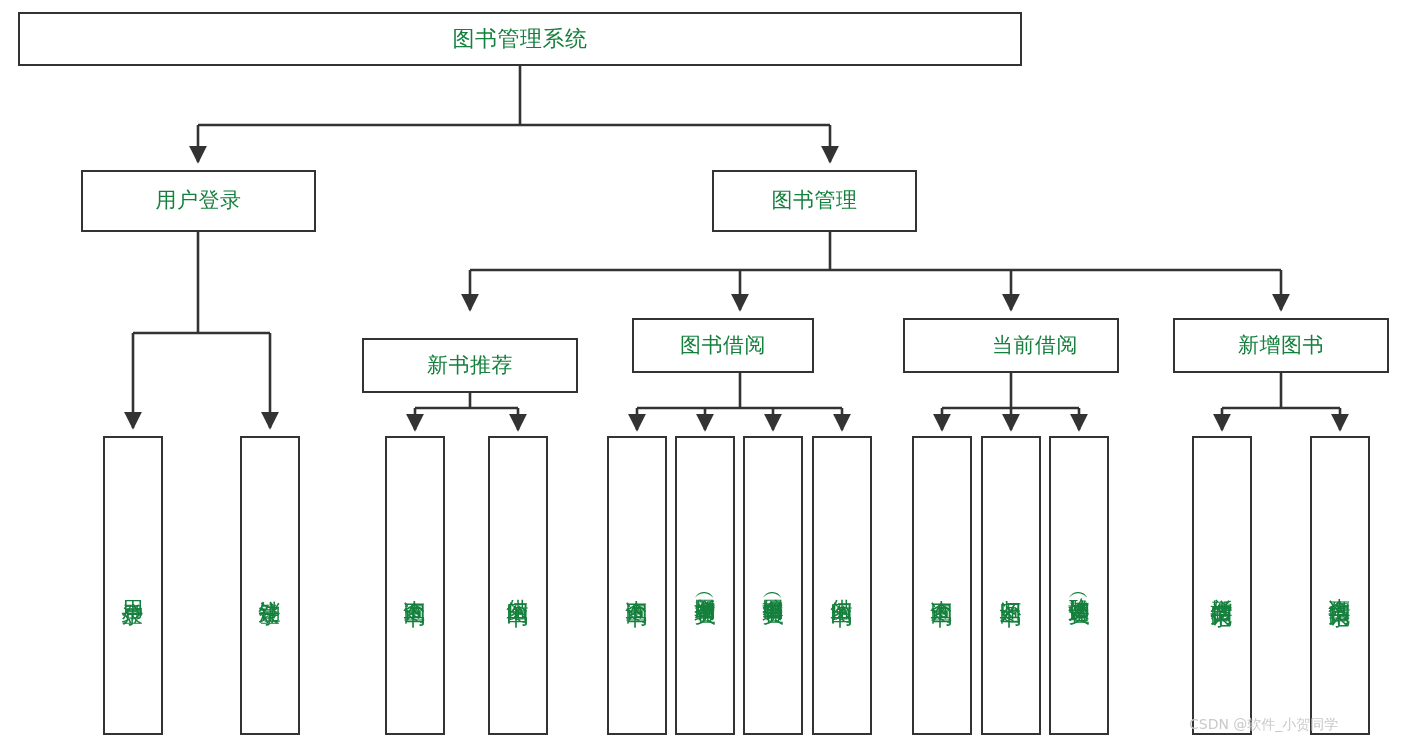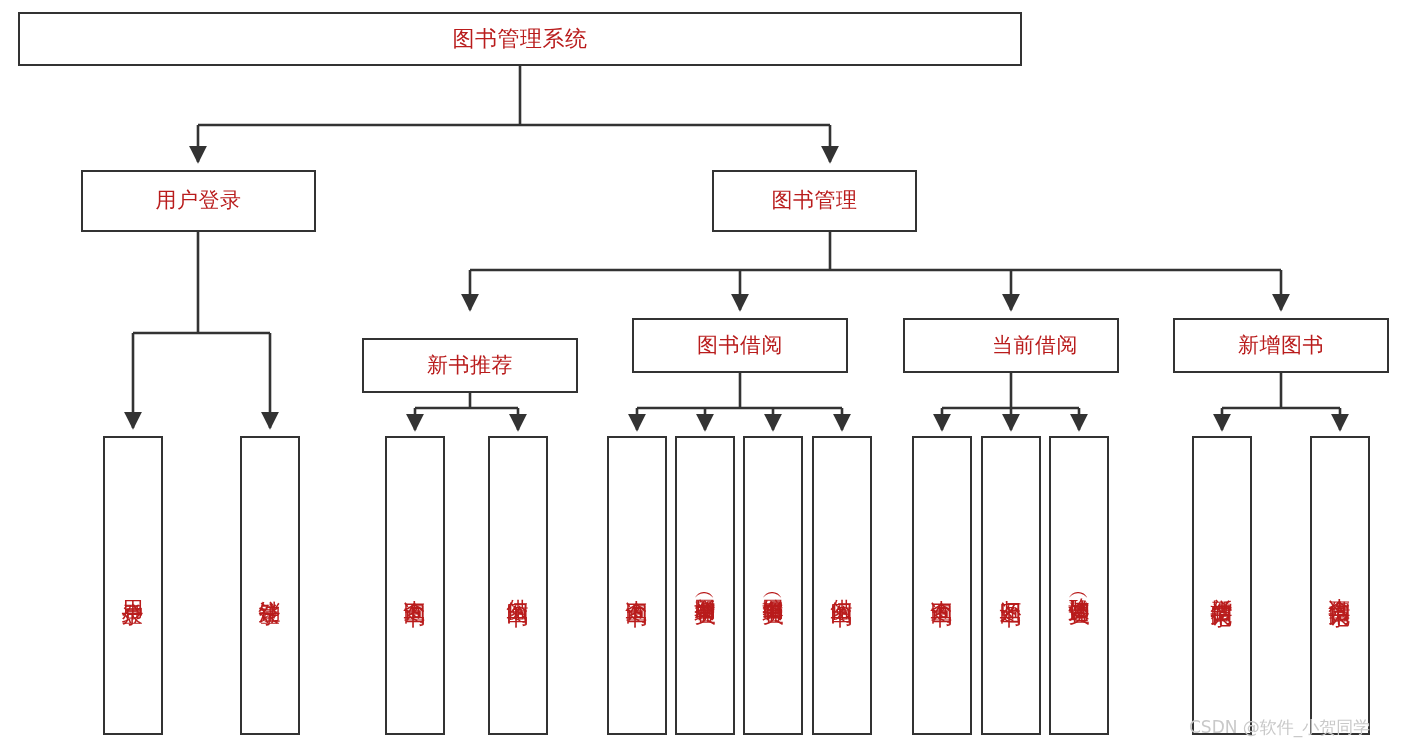--- a/index.html
+++ b/index.html
@@ -33,21 +33,21 @@
     border: 2px solid #333333;
     display: flex;
     align-items: center;
     justify-content: center;
     color: #1a1a1a;
     z-index: 2;
   }
   .node .label {
     display: block;
     line-height: 1.12;
-    color: #b91c1c;
+    color: #15803d;
   }
   
   .node.horiz .label {
     font-size: 21px;
     letter-spacing: 0.5px;
     white-space: nowrap;
   }
   .node.root .label {
     font-size: 22px;
   }
@@ -66,21 +66,21 @@
     white-space: nowrap;
     max-height: 292px;
   }
   .node.vert.tall .label {
     font-size: 21px;
     letter-spacing: 1px;
   }
   .watermark {
     position: absolute;
     color: #c9c9c9;
-    font-size: 17px;
+    font-size: 14px;
     white-space: nowrap;
     z-index: 5;
     font-family: "DejaVu Sans", "Liberation Sans", sans-serif;
     text-align: center;
   }
 </style>
 </head>
 <body>
 
 <div id="canvas">
@@ -142,21 +142,21 @@
   <div class="node horiz" style="left:81px; top:170px; width:235px; height:62px;">
     <span class="label">用户登录</span>
   </div>
   <div class="node horiz" style="left:712px; top:170px; width:205px; height:62px;">
     <span class="label">图书管理</span>
   </div>
 
   <div class="node horiz" style="left:362px; top:318px; width:216px; height:55px;margin-top:20px;">
     <span class="label">新书推荐</span>
   </div>
-  <div class="node horiz" style="left:632px; top:318px; width:216px; height:55px;">
+  <div class="node horiz" style="left:632px; top:318px; width:182px; height:55px;">
     <span class="label">图书借阅</span>
   </div>
   <div class="node horiz" style="left:903px; top:318px; width:216px; height:55px;padding-left:48px;">
     <span class="label">当前借阅</span>
   </div>
   <div class="node horiz" style="left:1173px; top:318px; width:216px; height:55px;">
     <span class="label">新增图书</span>
   </div>
 
   <div class="node vert" style="left:103px; top:436px; width:60px; height:299px;">

